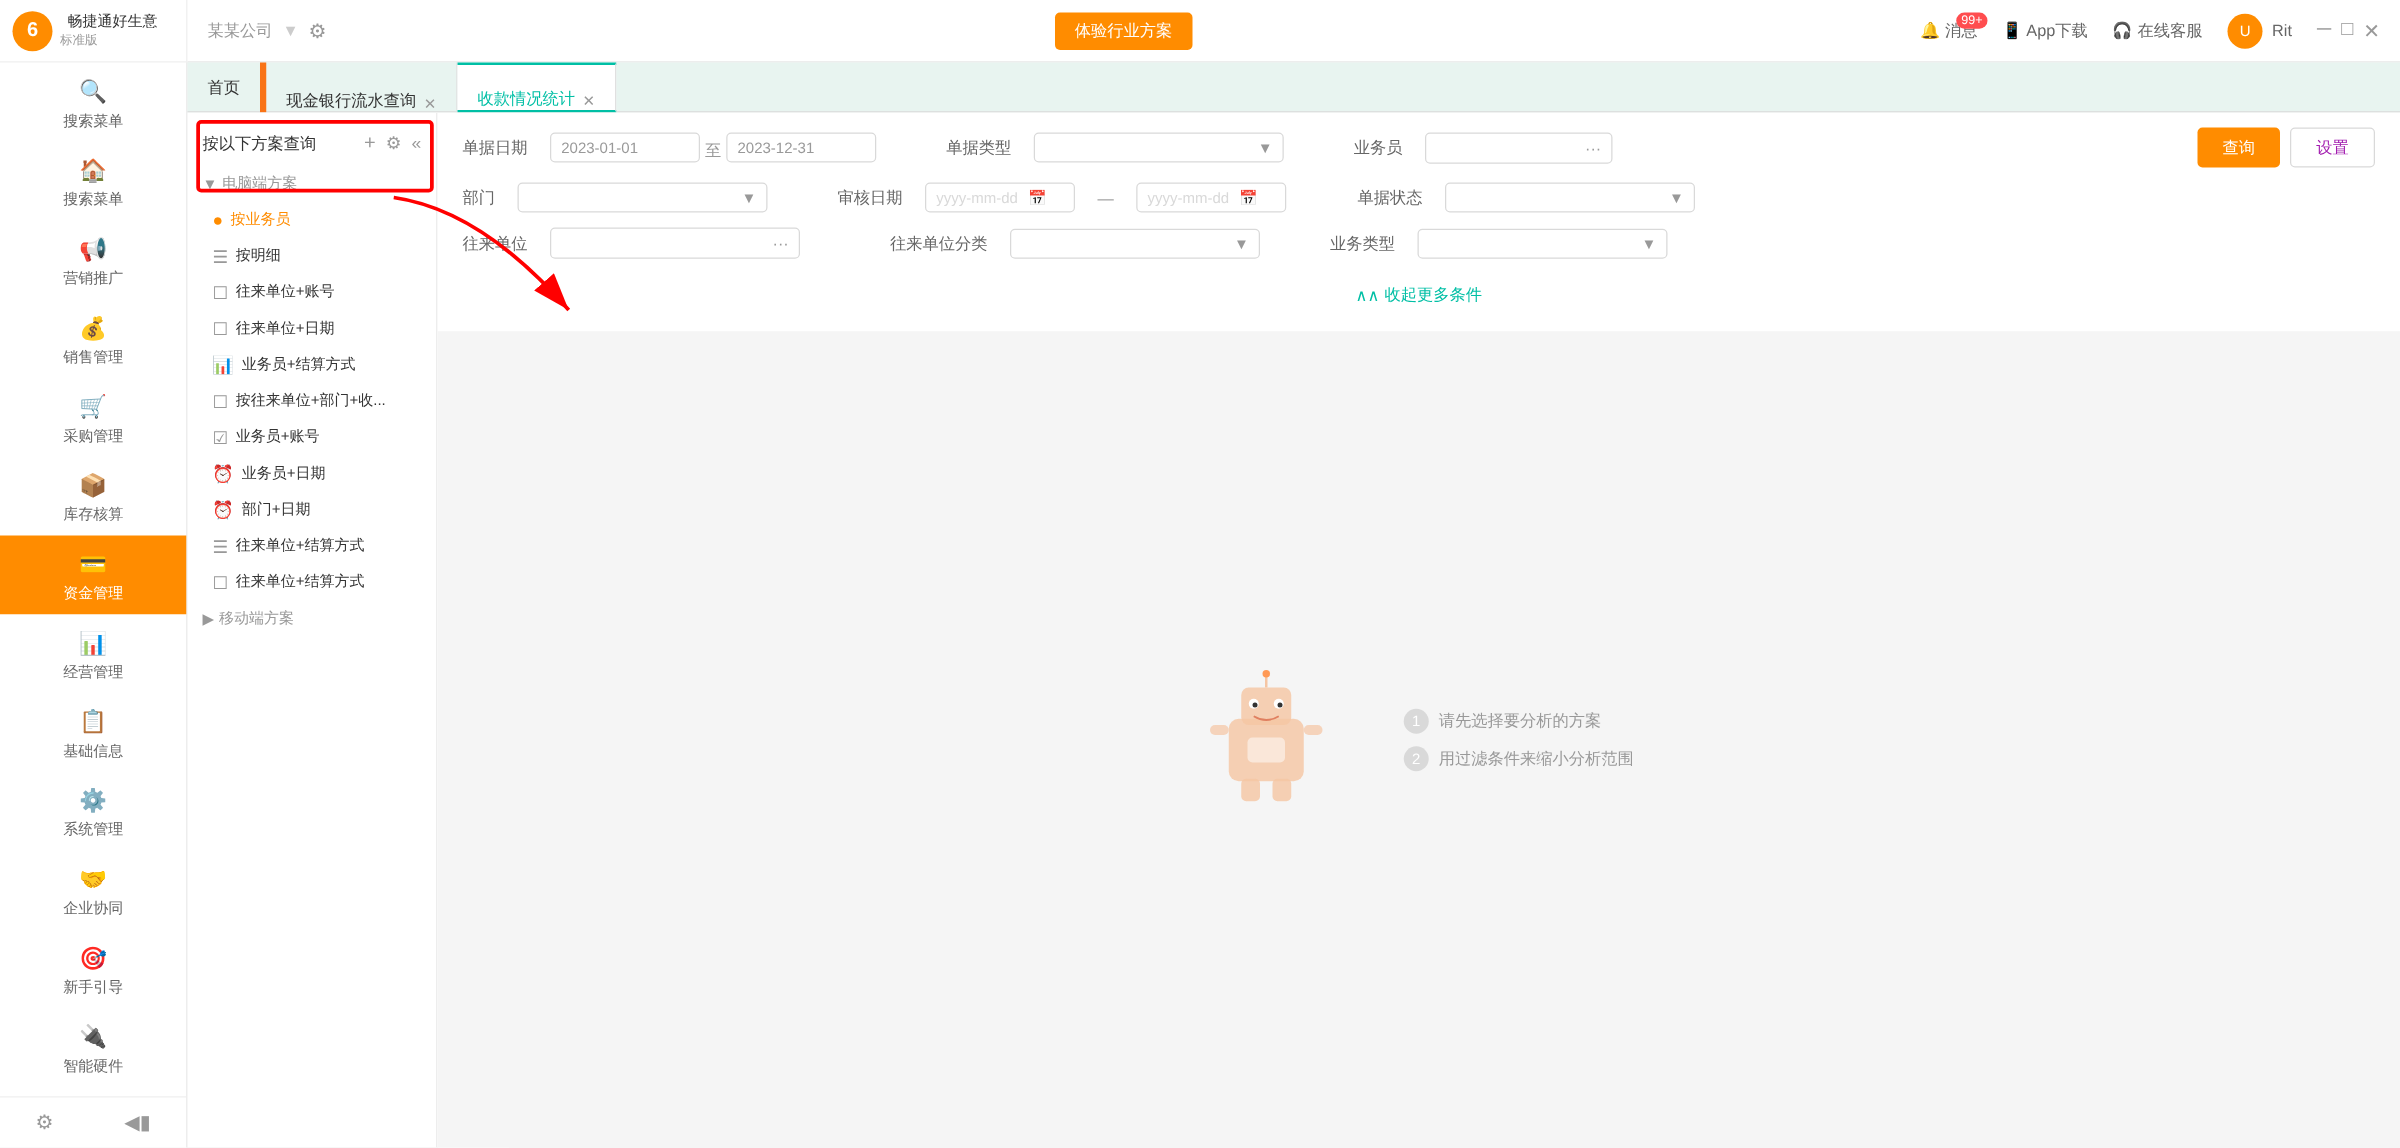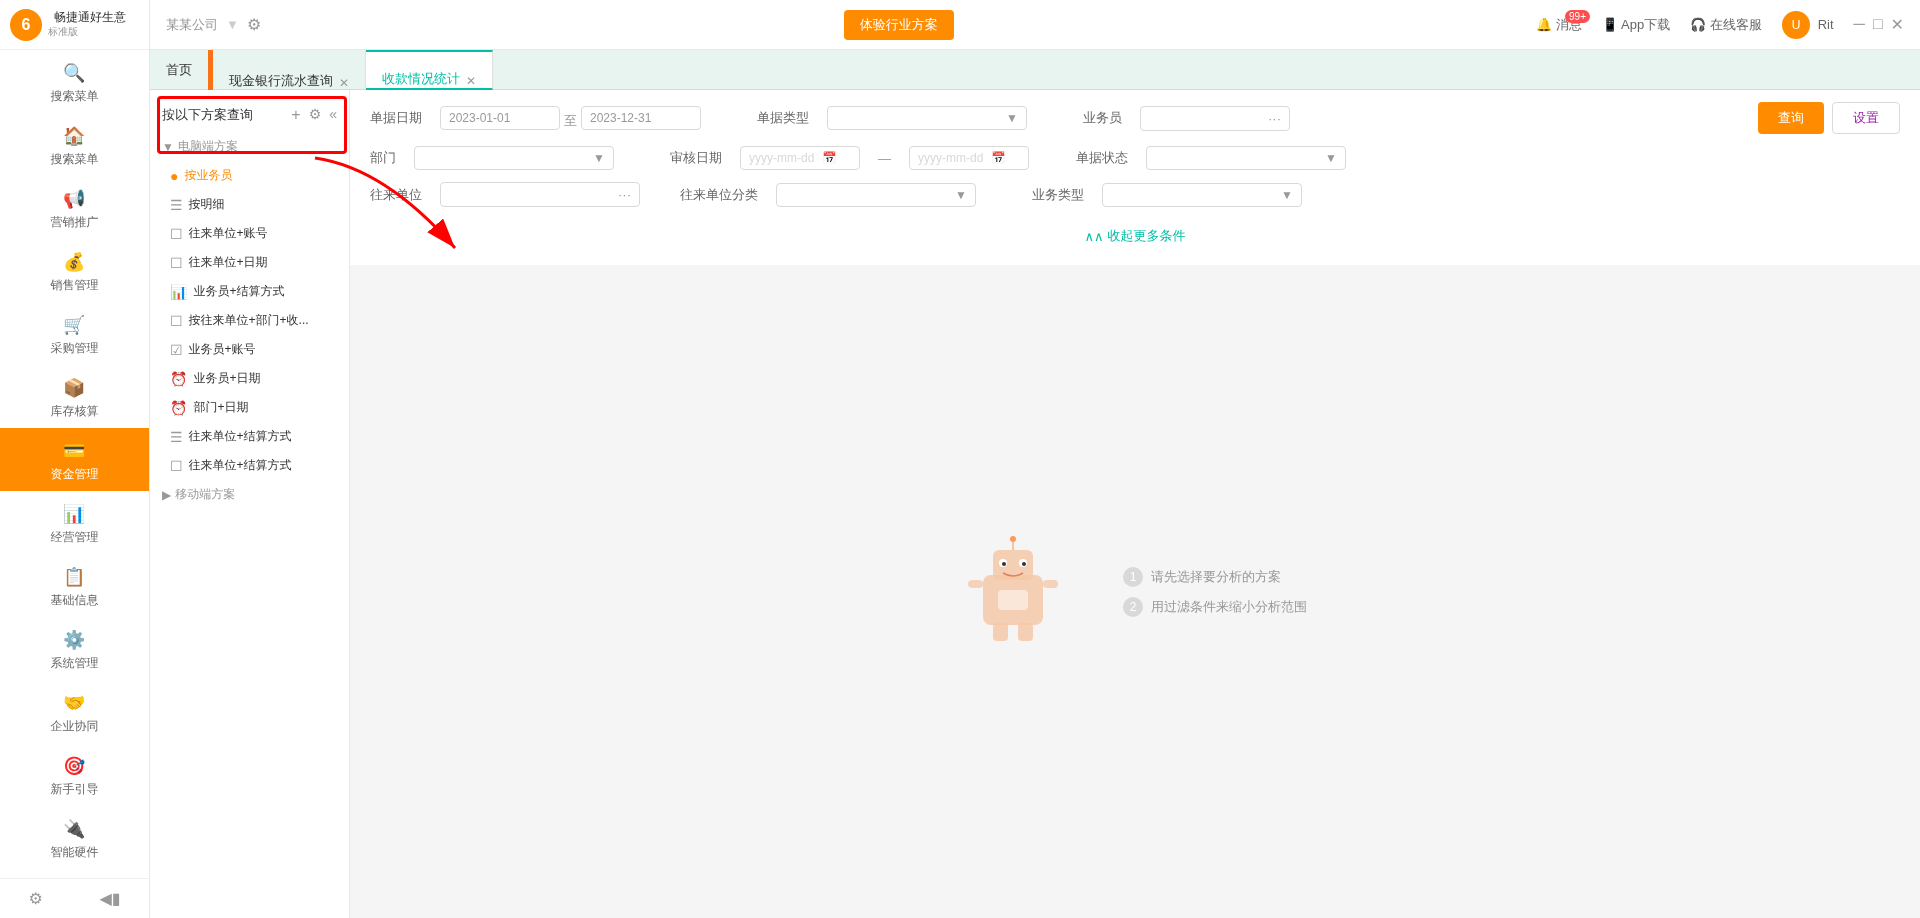--- a/index.html
+++ b/index.html
@@ -347,38 +347,38 @@
                 <div class="date-input">
                   <span style="color:#d9d9d9;">yyyy-mm-dd</span>
                   <span style="color:#ccc;margin-left:4px;">📅</span>
                 </div>
                 <span class="date-sep">—</span>
                 <div class="date-input">
                   <span style="color:#d9d9d9;">yyyy-mm-dd</span>
                   <span style="color:#ccc;margin-left:4px;">📅</span>
                 </div>
               </div>
-              <div class="filter-item" style="margin-left:31px;">
+              <div class="filter-item" style="margin-left:41px;">
                 <span class="filter-label">单据状态</span>
                 <div class="filter-value" style="min-width:200px;">
                   <span style="flex:1;color:#999;font-size:12px;"></span>
                   <span class="dropdown-arrow">▼</span>
                 </div>
               </div>
             </div>
 
             <div class="filter-row">
               <div class="filter-item">
                 <span class="filter-label">往来单位</span>
                 <div class="filter-value" style="min-width:200px;">
                   <span style="flex:1;color:#999;font-size:12px;"></span>
                   <span style="color:#999;">···</span>
                 </div>
               </div>
-              <div class="filter-item" style="margin-left:24px;">
+              <div class="filter-item" style="margin-left:56px;">
                 <span class="filter-label">往来单位分类</span>
                 <div class="filter-value" style="min-width:200px;">
                   <span style="flex:1;color:#999;font-size:12px;"></span>
                   <span class="dropdown-arrow">▼</span>
                 </div>
               </div>
               <div class="filter-item" style="margin-left:40px;">
                 <span class="filter-label">业务类型</span>
                 <div class="filter-value" style="min-width:200px;">
                   <span style="flex:1;color:#999;font-size:12px;"></span>

